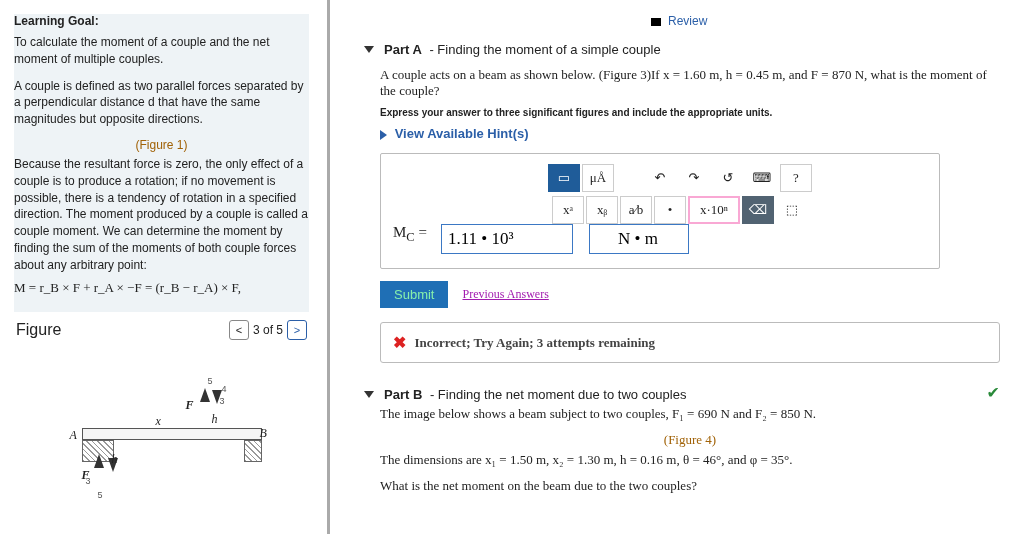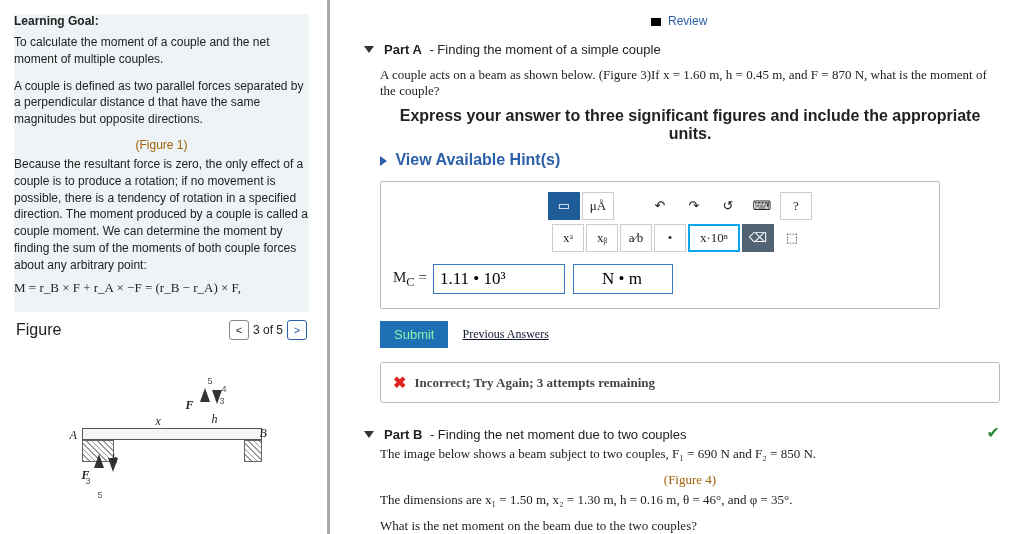--- a/index.html
+++ b/index.html
@@ -77,54 +77,54 @@
   .nums.n3a { left: 34px; top: 110px; }
   .nums.n5a { left: 46px; top: 124px; }
   .nums.n5b { left: 156px; top: 10px; }
   .nums.n4b { left: 170px; top: 18px; }
   .nums.n3b { left: 168px; top: 30px; }
 
   .part-head { display: flex; align-items: center; font-size: 13px; padding: 6px 0; }
   .tri { display: inline-block; width: 0; height: 0; border-left: 5px solid transparent; border-right: 5px solid transparent; border-top: 7px solid #333; margin-right: 10px; }
   .part-head b { margin-right: 4px; }
   .part-body { padding: 4px 0 0 16px; font-family: "Times New Roman", serif; font-size: 13px; }
-  .instr-bold { font-weight: bold; font-family: Arial, sans-serif; font-size: 16px; margin: 8px 0; text-align: center; }
-  .hints-row { color: #2b5fa8; font-size: 16px; margin: 8px 0 12px 0; cursor: pointer; font-weight: bold; font-family: Arial; }
+  .instr-bold { font-weight: bold; font-family: Arial, sans-serif; font-size: 10px; margin: 8px 0; }
+  .hints-row { color: #2b5fa8; font-size: 13px; margin: 8px 0 12px 0; cursor: pointer; font-weight: bold; font-family: Arial; }
   .hints-tri { display: inline-block; width: 0; height: 0; border-top: 5px solid transparent; border-bottom: 5px solid transparent; border-left: 7px solid #2b5fa8; margin-right: 4px; vertical-align: middle; }
 
   .answer-panel {
     border: 1px solid #bbb; border-radius: 2px;
     padding: 10px 12px 14px 12px; margin-top: 4px; width: 560px;
     background: #fff;
   }
   .tb-row1, .tb-row2 { display: flex; align-items: center; gap: 2px; }
   .tb-row1 { justify-content: center; padding-left: 40px; }
   .tb-row2 { justify-content: center; padding-left: 40px; margin-top: 4px; }
   .tool {
     min-width: 32px; height: 28px; border: 1px solid #ccc;
     display: inline-flex; align-items: center; justify-content: center;
     font-size: 13px; background: #fff; cursor: pointer; font-family: "Times New Roman", serif;
   }
   .tool.blue { background: #1f5c99; color: #fff; border-color: #1f5c99; }
   .tool.dark { background: #516372; color: #fff; border-color: #516372; }
-  .tool.sel { border: 2px solid #0ea5e9; }
-  .eq-row { display: flex; align-items: center; margin-top: 12px; }
+  .tool.sel { border: 2px solid #f9a8d4; }
+  .eq-row { display: flex; align-items: flex-start; margin-top: 0; gap: 8px; }
   .eq-label { font-family: "Times New Roman", serif; font-size: 15px; margin-right: 6px; }
   .eq-input {
     border: 1.5px solid #3b78c4; height: 30px; font-size: 17px;
     font-family: "Times New Roman", serif; padding: 2px 6px;
   }
   .eq-val { width: 132px; }
   .eq-unit { width: 100px; margin-left: 8px; padding-left: 28px; }
   .submit-row { display: flex; align-items: center; gap: 14px; margin-top: 12px; }
   .submit-btn {
     background: #1f6fb5; color: #86efac; border: none; padding: 6px 14px;
     font-size: 13px; cursor: pointer;
   }
-  .prev-ans { color: #0f172a; text-decoration: underline; font-size: 12px; cursor: pointer; }
+  .prev-ans { color: #a21caf; text-decoration: underline; font-size: 12px; cursor: pointer; }
   .feedback {
     border: 1px solid #bbb; border-radius: 3px;
     padding: 10px 12px; margin-top: 14px; display: flex; align-items: center;
     gap: 8px; font-size: 13px; font-weight: bold; color: #444;
   }
   .x-icon { color: #d22; font-size: 16px; font-weight: bold; }
   .partb-head-row { display: flex; align-items: center; justify-content: space-between; margin-top: 18px; }
   .check { color: #2a8a3a; font-size: 16px; }
   .partb-body { padding-left: 16px; font-family: "Times New Roman", serif; font-size: 13px; line-height: 1.55; }
 </style>

